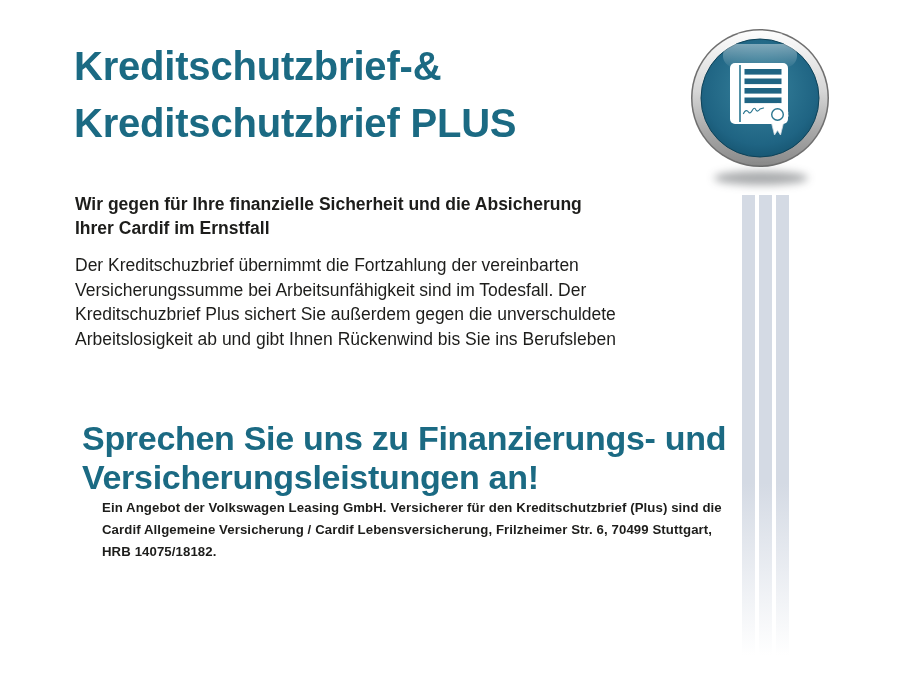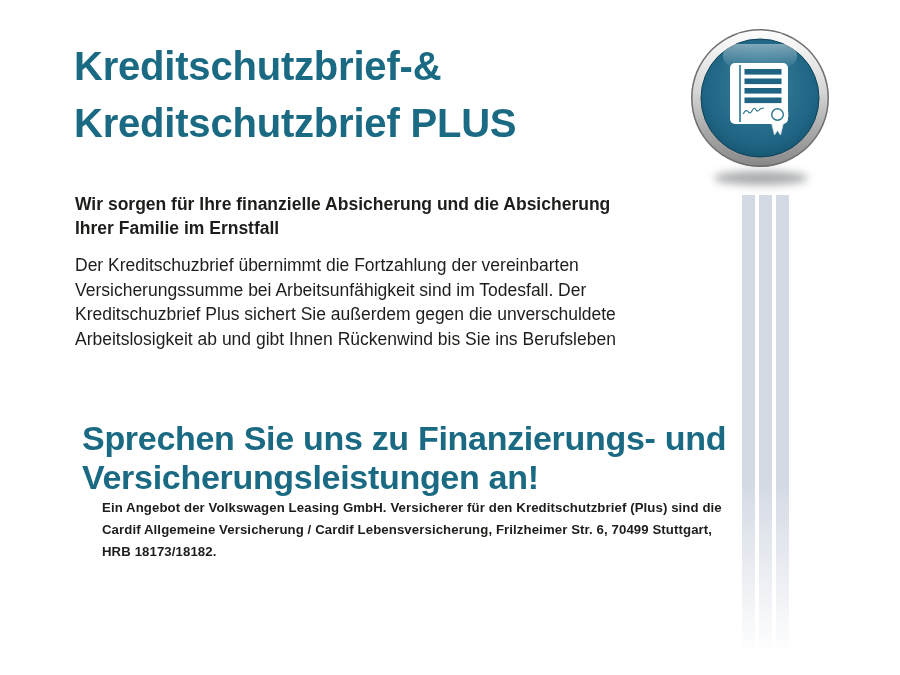--- a/index.html
+++ b/index.html
@@ -84,40 +84,40 @@
 <body>
 
 <div class="page">
 
   <h1 class="main-title">
     <span>Kreditschutzbrief-&amp;</span>
     <span>Kreditschutzbrief PLUS</span>
   </h1>
 
   <h2 class="sub-title">
-    <span>Wir sorgen für Ihre finanzielle Absicherung und die Absicherung</span>
-    <span>Ihrer Familie im Ernstfall</span>
+    <span>Wir gegen für Ihre finanzielle Sicherheit und die Absicherung</span>
+    <span>Ihrer Cardif im Ernstfall</span>
   </h2>
 
   <p class="body-copy">
     <span>Der Kreditschuzbrief übernimmt die Fortzahlung der vereinbarten</span>
     <span>Versicherungssumme bei Arbeitsunfähigkeit sind im Todesfall. Der</span>
     <span>Kreditschuzbrief Plus sichert Sie außerdem gegen die unverschuldete</span>
     <span>Arbeitslosigkeit ab und gibt Ihnen Rückenwind bis Sie ins Berufsleben</span>
   </p>
 
   <h2 class="cta-title">
     <span>Sprechen Sie uns zu Finanzierungs- und</span>
     <span>Versicherungsleistungen an!</span>
   </h2>
 
   <p class="legal">
     <span>Ein Angebot der Volkswagen Leasing GmbH. Versicherer für den Kreditschutzbrief (Plus) sind die</span>
     <span>Cardif Allgemeine Versicherung / Cardif Lebensversicherung, Frilzheimer Str. 6, 70499 Stuttgart,</span>
-    <span>HRB 18173/18182.</span>
+    <span>HRB 14075/18182.</span>
   </p>
 
   <div class="badge">
     <svg width="140" height="140" viewBox="0 0 140 140">
       <defs>
         <linearGradient id="ringGrad" x1="0" y1="0" x2="0" y2="1">
           <stop offset="0" stop-color="#fdfdfd"></stop>
           <stop offset="0.45" stop-color="#d6d6d6"></stop>
           <stop offset="0.75" stop-color="#a8a8a8"></stop>
           <stop offset="1" stop-color="#8a8a8a"></stop>

